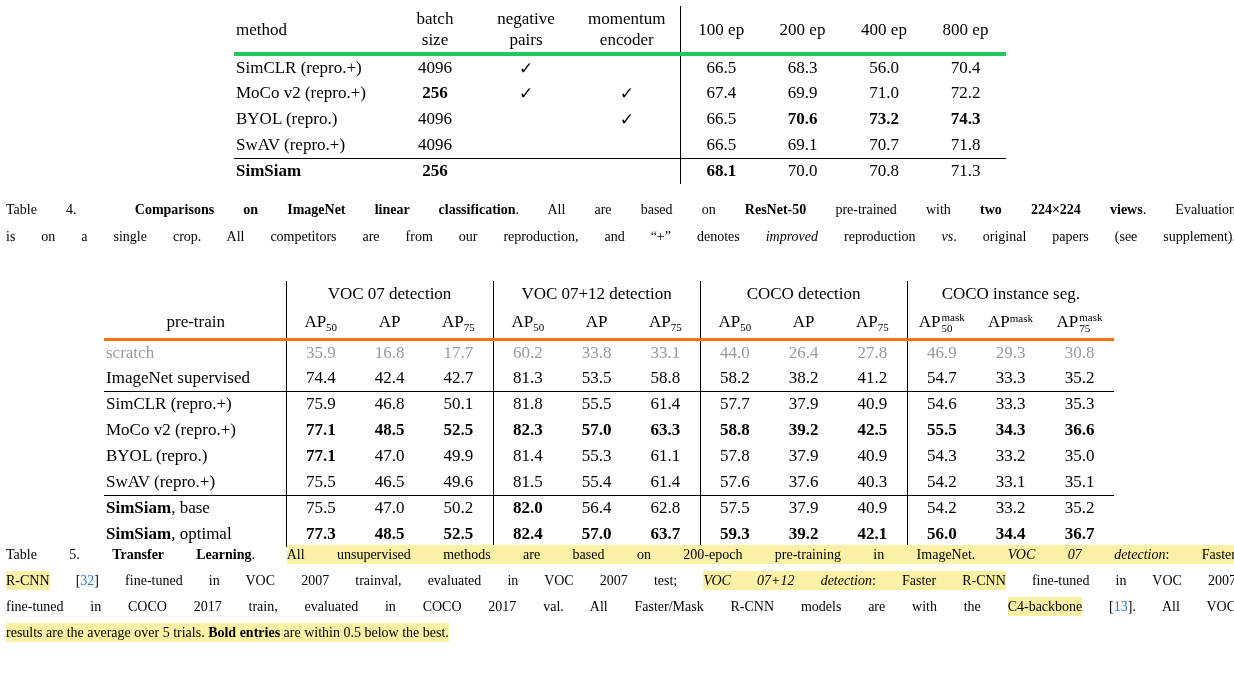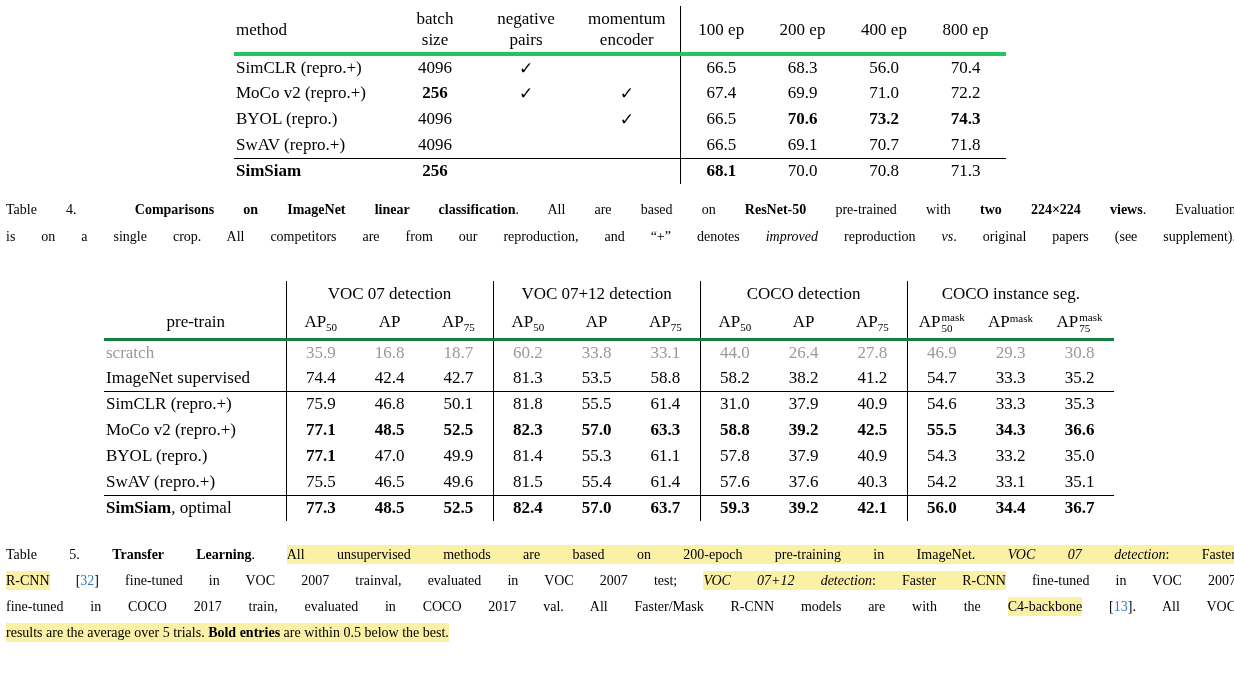--- a/index.html
+++ b/index.html
@@ -37,21 +37,21 @@
   #caption4{top:196px;}
   #caption5{top:542px;line-height:26px;}
   .cap-line{text-align:justify;text-align-last:justify;}
   .cap-line.last{text-align:center;text-align-last:left;}
 
   
   #table5{position:absolute;left:104px;top:281px;}
   #table5 table{width:1010px;font-size:17px;}
   #table5 thead tr.grp th{height:26px;text-align:center;vertical-align:middle;}
   #table5 thead tr.sub th{height:32px;text-align:center;vertical-align:middle;}
-  #table5 thead tr.sub{border-bottom:3px solid #15803d;}
+  #table5 thead tr.sub{border-bottom:3px solid #f97316;}
   #table5 tbody td{height:26px;text-align:center;vertical-align:middle;}
   #table5 .c-label{text-align:left;padding-left:2px;}
   #table5 tr.rule-after{border-bottom:1px solid #000;}
   .apsub{font-size:11px;vertical-align:-4px;}
   .apsup{font-size:11px;vertical-align:5px;}
   .stack{display:inline-block;vertical-align:-5px;font-size:11px;line-height:10.5px;text-align:left;margin-left:1px;}
   .stack span{display:block;}
 </style>
 </head>
 <body>
@@ -182,21 +182,21 @@
           <th class="vl">AP<span class="stack"><span>mask</span><span>50</span></span></th>
           <th>AP<span class="apsup">mask</span></th>
           <th>AP<span class="stack"><span>mask</span><span>75</span></span></th>
         </tr>
       </thead>
     <tbody id="t5body">
         <tr class="muted">
           <td class="c-label"><span>scratch</span></td>
           <td class="vl">35.9</td>
           <td>16.8</td>
-          <td>18.7</td>
+          <td>17.7</td>
           <td class="vl">60.2</td>
           <td>33.8</td>
           <td>33.1</td>
           <td class="vl">44.0</td>
           <td>26.4</td>
           <td>27.8</td>
           <td class="vl">46.9</td>
           <td>29.3</td>
           <td>30.8</td>
         </tr>
@@ -216,21 +216,21 @@
           <td>35.2</td>
         </tr>
         <tr>
           <td class="c-label"><span>SimCLR (repro.+)</span></td>
           <td class="vl">75.9</td>
           <td>46.8</td>
           <td>50.1</td>
           <td class="vl">81.8</td>
           <td>55.5</td>
           <td>61.4</td>
-          <td class="vl">31.0</td>
+          <td class="vl">57.7</td>
           <td>37.9</td>
           <td>40.9</td>
           <td class="vl">54.6</td>
           <td>33.3</td>
           <td>35.3</td>
         </tr>
         <tr>
           <td class="c-label"><span>MoCo v2 (repro.+)</span></td>
           <td class="vl b">77.1</td>
           <td class="b">48.5</td>
@@ -269,20 +269,35 @@
           <td>55.4</td>
           <td>61.4</td>
           <td class="vl">57.6</td>
           <td>37.6</td>
           <td>40.3</td>
           <td class="vl">54.2</td>
           <td>33.1</td>
           <td>35.1</td>
         </tr>
         <tr>
+          <td class="c-label"><span class="b">SimSiam</span><span>, base</span></td>
+          <td class="vl">75.5</td>
+          <td>47.0</td>
+          <td>50.2</td>
+          <td class="vl b">82.0</td>
+          <td>56.4</td>
+          <td>62.8</td>
+          <td class="vl">57.5</td>
+          <td>37.9</td>
+          <td>40.9</td>
+          <td class="vl">54.2</td>
+          <td>33.2</td>
+          <td>35.2</td>
+        </tr>
+        <tr>
           <td class="c-label"><span class="b">SimSiam</span><span>, optimal</span></td>
           <td class="vl b">77.3</td>
           <td class="b">48.5</td>
           <td class="b">52.5</td>
           <td class="vl b">82.4</td>
           <td class="b">57.0</td>
           <td class="b">63.7</td>
           <td class="vl b">59.3</td>
           <td class="b">39.2</td>
           <td class="b">42.1</td>

